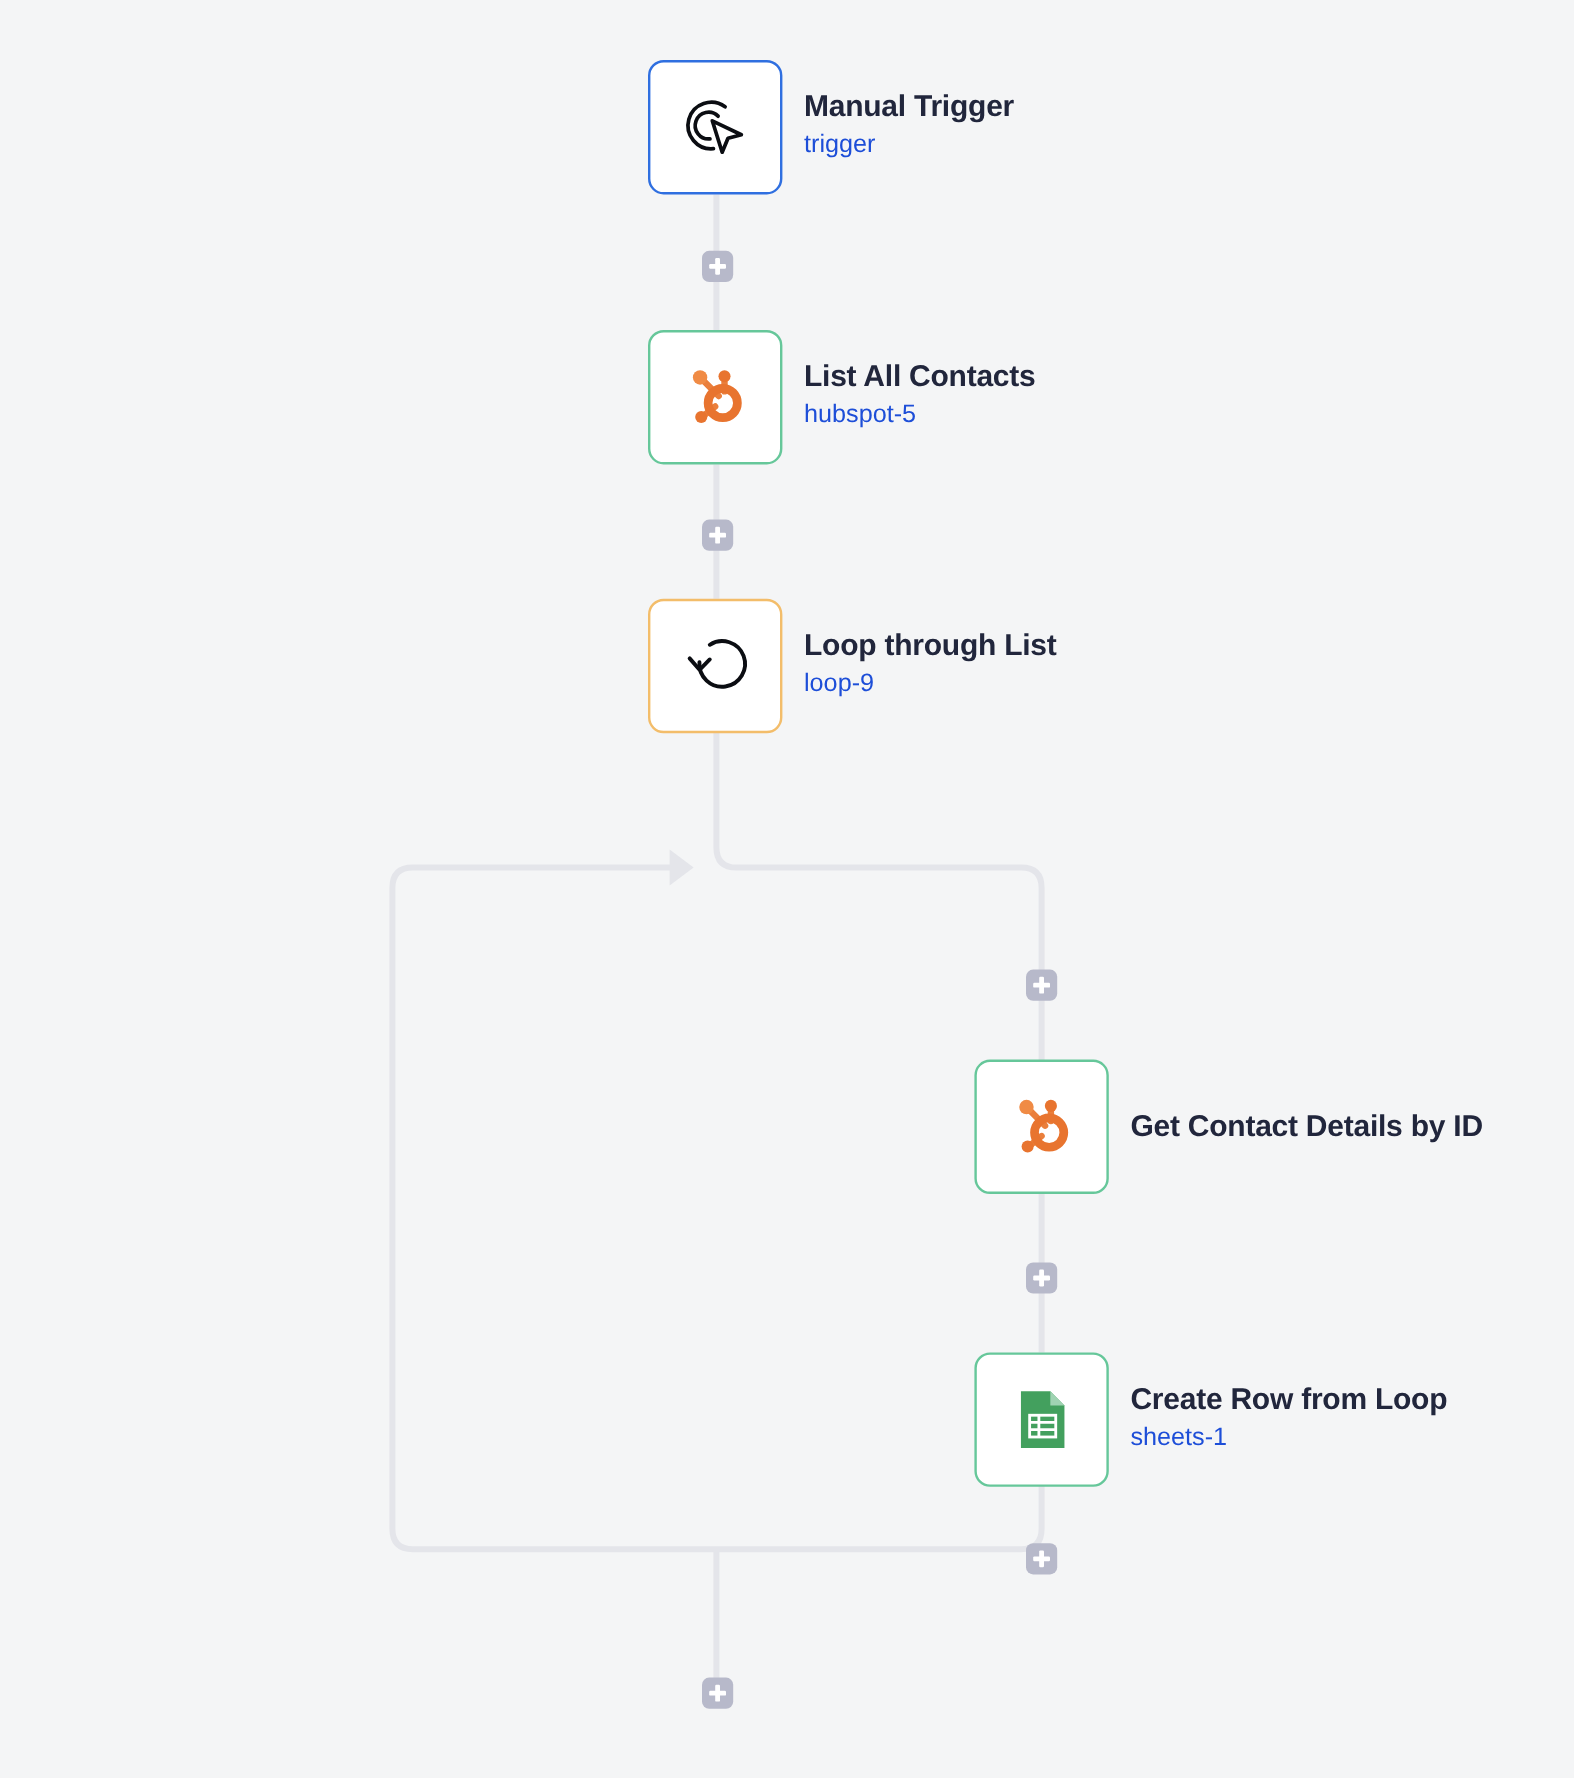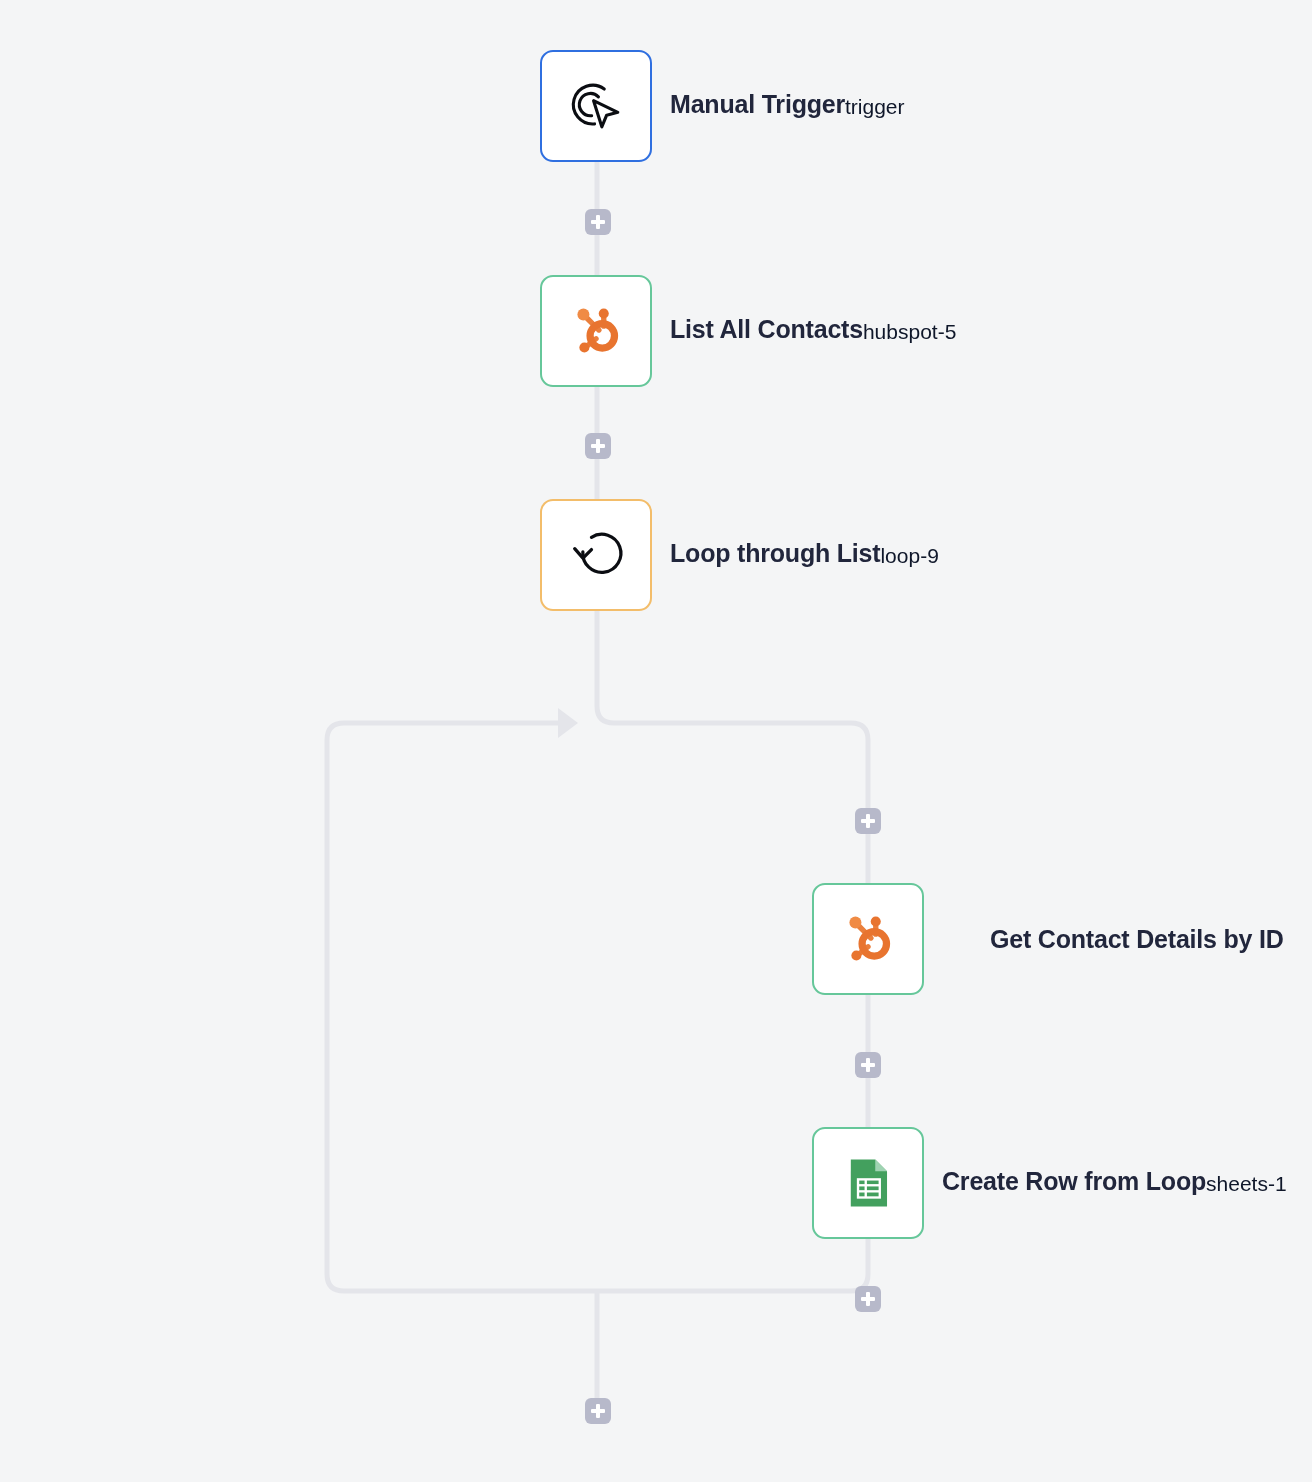--- a/index.html
+++ b/index.html
@@ -46,33 +46,34 @@
     justify-content: center;
     flex: none;
   }
   .node-box.border-blue   { border-color: #2f6fe0; }
   .node-box.border-green  { border-color: #66c79a; }
   .node-box.border-amber  { border-color: #f3bd6a; }
 
   .node-text {
     margin-left: 18px;
     display: flex;
+    flex-direction: column;
     justify-content: center;
     white-space: nowrap;
   }
   .node-title {
     font-size: 25px;
     font-weight: bold;
     color: #21263c;
     letter-spacing: -0.2px;
     line-height: 1.15;
   }
   .node-subtitle {
     font-size: 21px;
-    color: #0f172a;
+    color: #1d4ed8;
     line-height: 1.5;
     margin-top: 1px;
   }
 
   
   .plus-btn {
     position: absolute;
     width: 26px;
     height: 26px;
     border-radius: 6px;
@@ -165,21 +166,21 @@
           <path d="M 8.5 25.0 L 17.6 35.5 L 27.0 26.0" fill="none" stroke="#0b0d12" stroke-width="3.6" stroke-linecap="round" stroke-linejoin="round"></path>
         </svg>
       </span>
     </div>
     <div class="node-text">
       <div class="node-title">Loop through List</div>
       <div class="node-subtitle">loop-9</div>
     </div>
   </div>
 
-  <div class="node" style="left:812px; top:883px;gap:48px;">
+  <div class="node" style="left:812px; top:883px;">
     <div class="node-box border-green">
       <span>
         <svg class="icon-svg" width="62" height="62" viewBox="0 0 64 64" xmlns="http://www.w3.org/2000/svg">
           <line x1="20" y1="16" x2="35" y2="31" stroke="#ea7f3c" stroke-width="5.5" stroke-linecap="round"></line>
           <line x1="40" y1="15" x2="40" y2="27" stroke="#ea7f3c" stroke-width="5.5" stroke-linecap="round"></line>
           <line x1="22" y1="48" x2="32" y2="40" stroke="#ea7f3c" stroke-width="5.5" stroke-linecap="round"></line>
           <circle cx="19" cy="15" r="6.2" fill="#f08b45"></circle>
           <circle cx="40" cy="14" r="5.2" fill="#e8742f"></circle>
           <circle cx="20" cy="49" r="5.2" fill="#e8742f"></circle>
           <circle cx="38.5" cy="37" r="12.6" fill="none" stroke="#e8742f" stroke-width="7.5"></circle>

